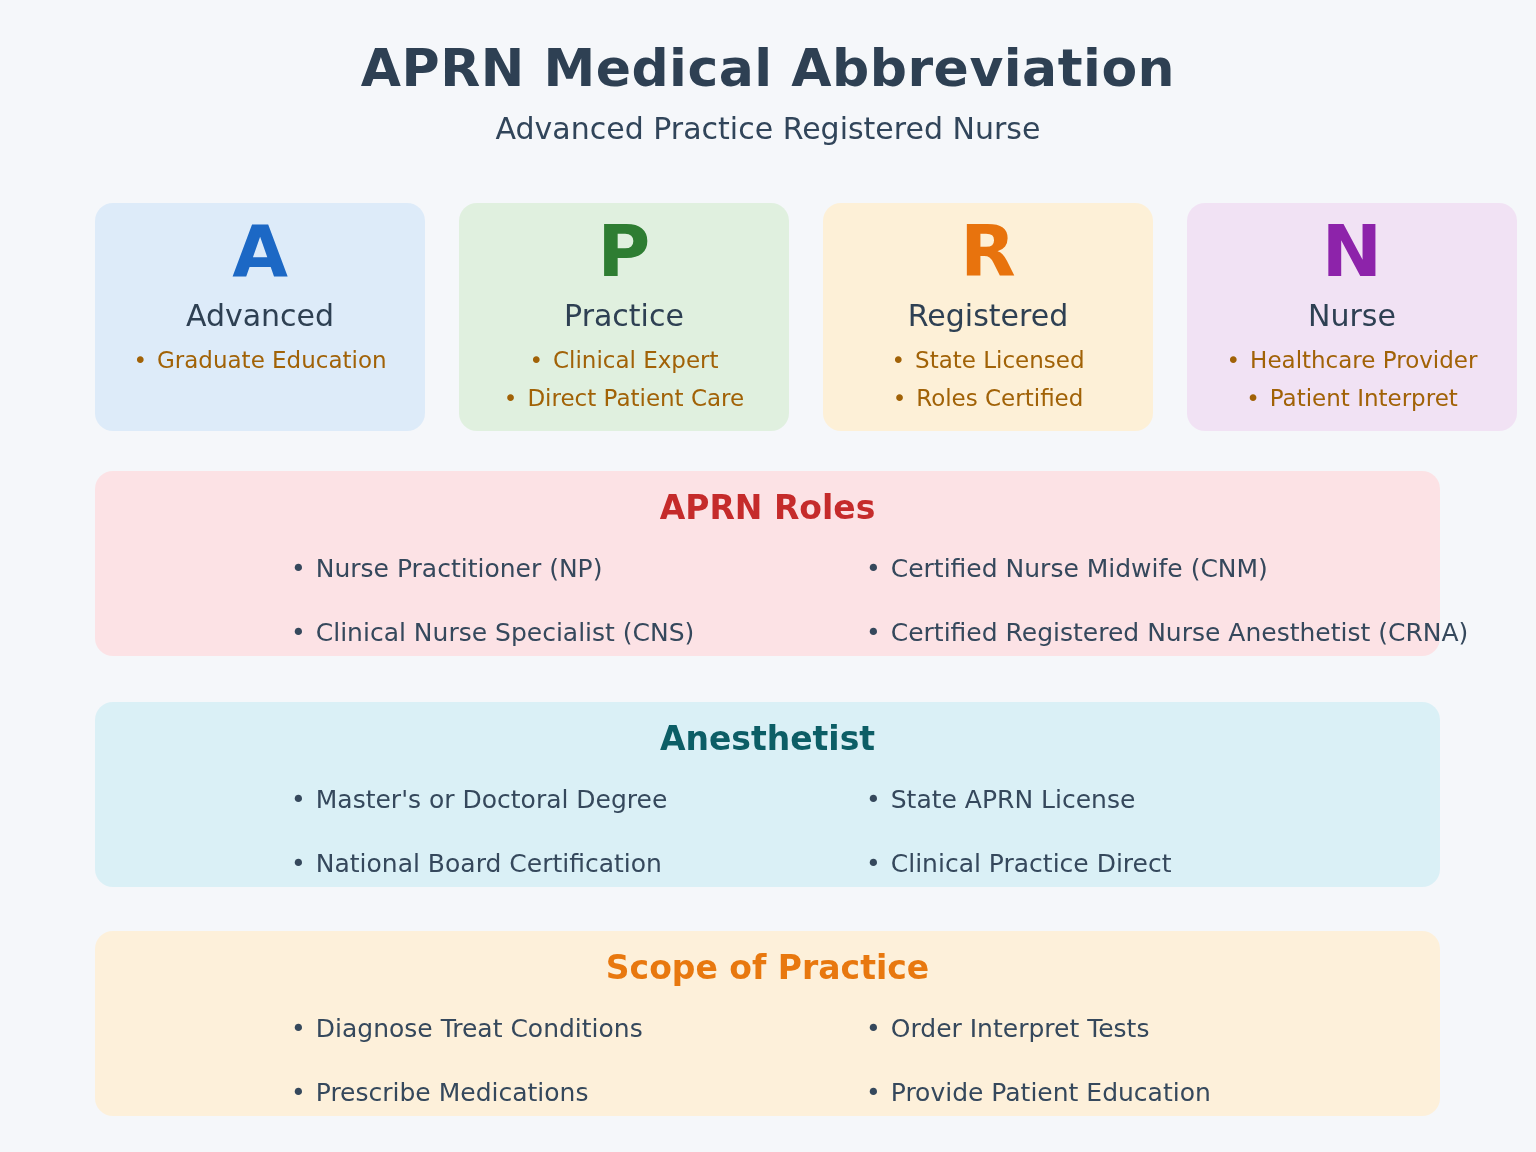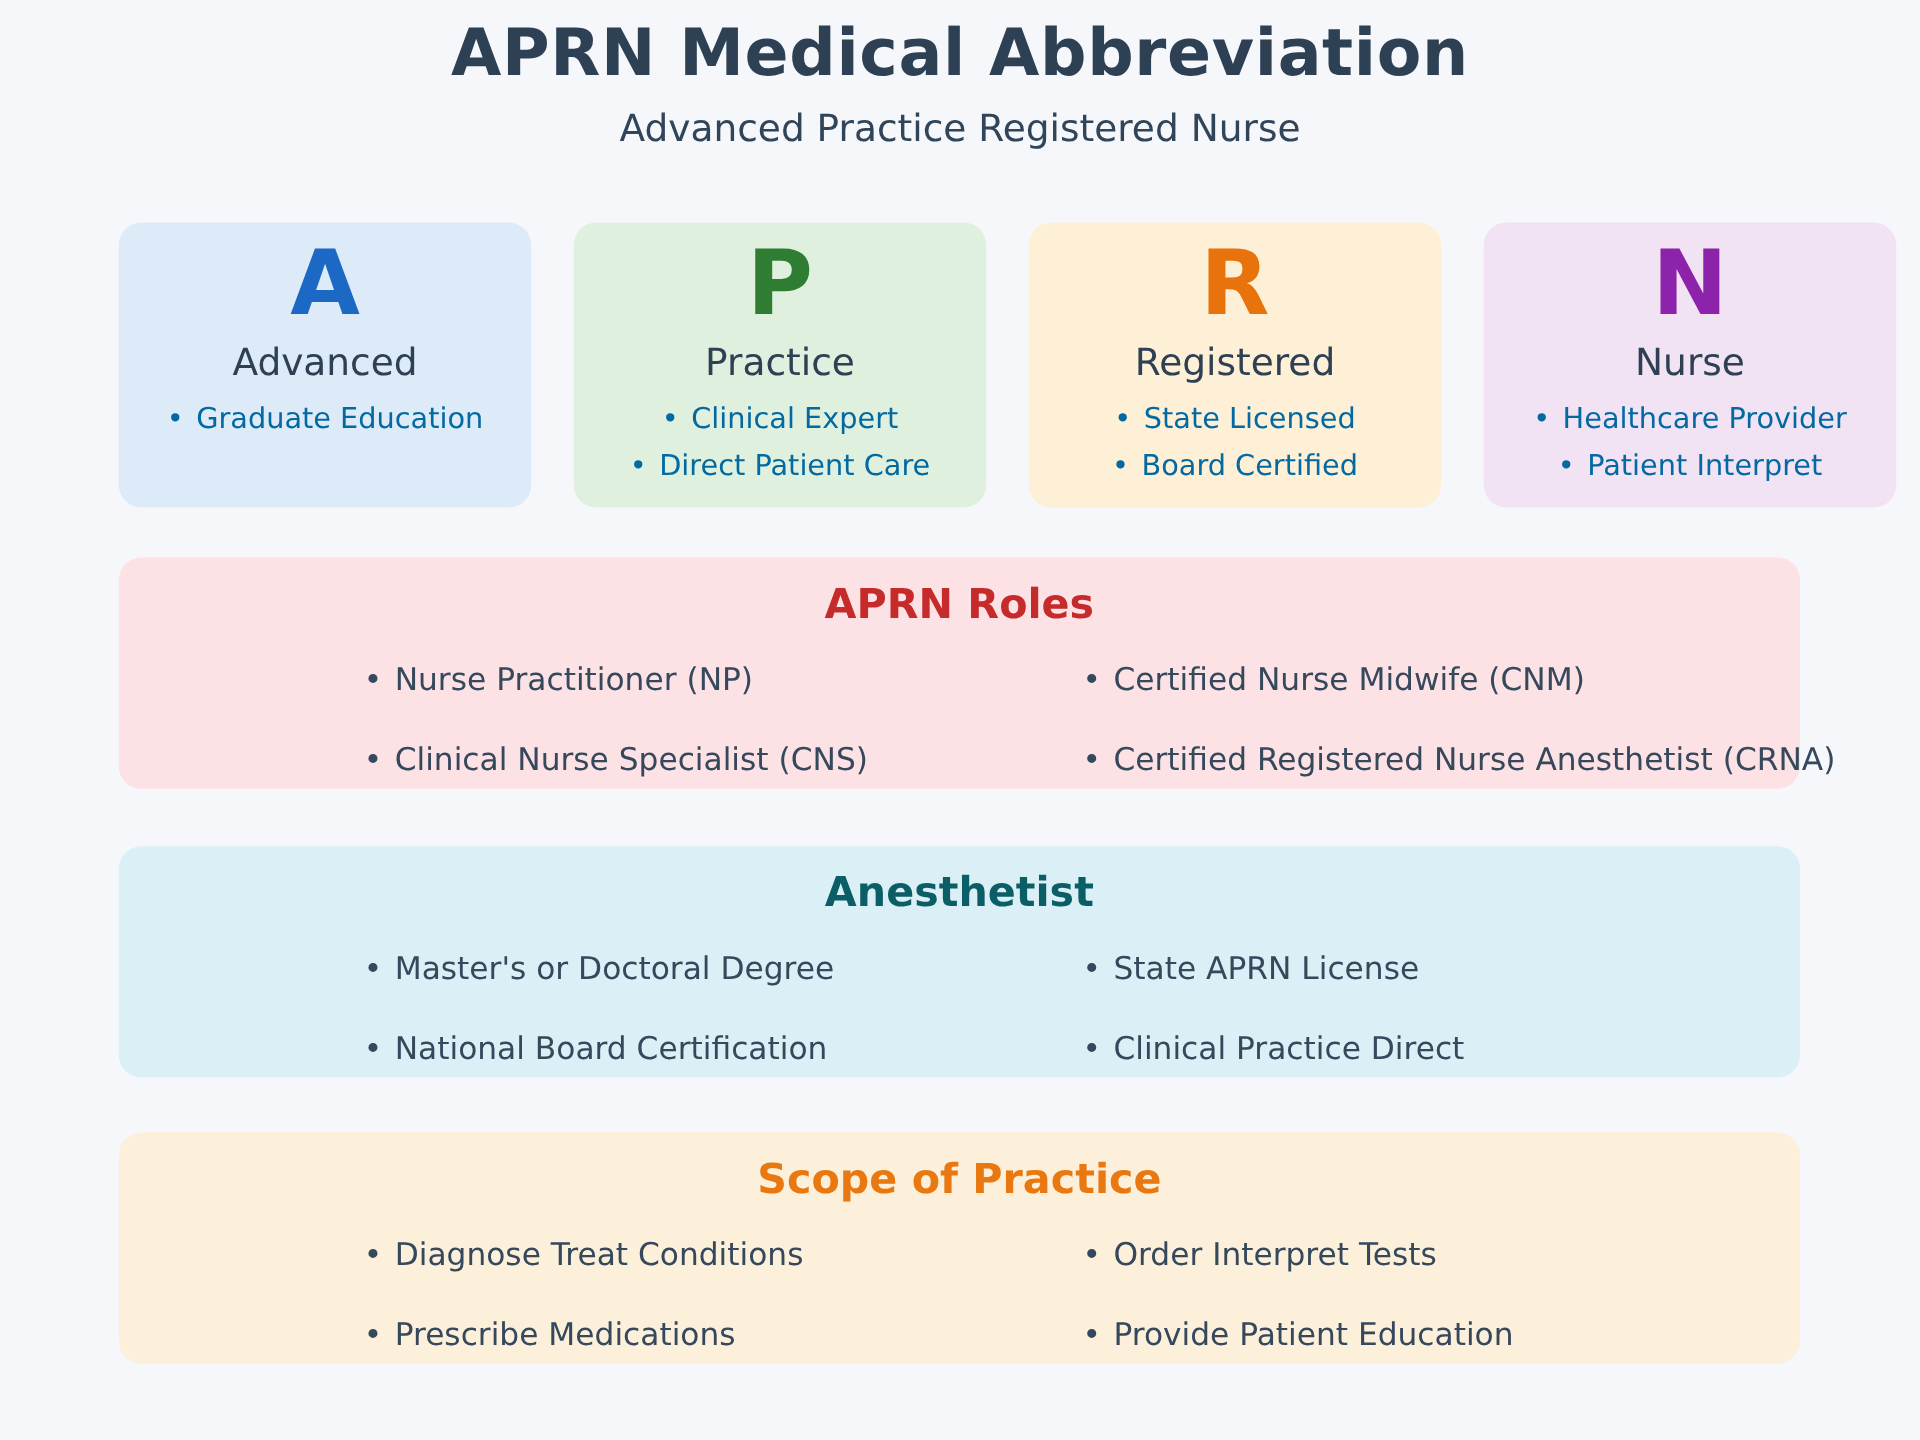--- a/index.html
+++ b/index.html
@@ -8,21 +8,21 @@
     height: 1152px;
     background: #f5f7fa;
     font-family: "DejaVu Sans", sans-serif;
     color: #2e4053;
     overflow: hidden;
   }
   .page { width: 1536px; height: 1152px; position: relative; }
 
   .page-title {
     margin: 0;
-    padding-top: 12px;
+    padding-top: 37px;
     font-size: 52px;
     font-weight: bold;
     text-align: center;
     letter-spacing: 0.5px;
     line-height: 1.2;
     color: #2e4053;
   }
   .page-subtitle {
     margin-top: 12px;
     font-size: 30px;
@@ -40,21 +40,21 @@
   .card {
     flex: 1;
     height: 228px;
     border-radius: 18px;
     text-align: center;
     padding-top: 12px;
     box-sizing: border-box;
   }
   .card-letter { font-size: 72px; font-weight: bold; line-height: 72px; }
   .card-word   { font-size: 30px; line-height: 38px; margin-top: 10px; color: #2e4053; }
-  .card-bullet { font-size: 23px; line-height: 30px; margin-top: 10px; color: #0369a1; }
+  .card-bullet { font-size: 23px; line-height: 30px; margin-top: 10px; color: #a16207; }
   .card-bullet + .card-bullet { margin-top: 8px; }
 
   
   .section {
     margin: 46px 0 0 95px;
     width: 1345px;
     height: 185px;
     border-radius: 18px;
     box-sizing: border-box;
     padding-top: 16px;
@@ -102,21 +102,21 @@
       <div class="card-letter" style="color: rgb(46, 125, 50);">P</div>
       <div class="card-word">Practice</div>
       <div class="card-bullet"><span class="dot">•</span><span>Clinical Expert</span></div>
       <div class="card-bullet"><span class="dot">•</span><span>Direct Patient Care</span></div>
     </div>
 
     <div class="card" style="background-color: rgb(253, 240, 215);">
       <div class="card-letter" style="color: rgb(232, 115, 13);">R</div>
       <div class="card-word">Registered</div>
       <div class="card-bullet"><span class="dot">•</span><span>State Licensed</span></div>
-      <div class="card-bullet"><span class="dot">•</span><span>Board Certified</span></div>
+      <div class="card-bullet"><span class="dot">•</span><span>Roles Certified</span></div>
     </div>
 
     <div class="card" style="background-color: rgb(241, 226, 244);">
       <div class="card-letter" style="color: rgb(141, 35, 170);">N</div>
       <div class="card-word">Nurse</div>
       <div class="card-bullet"><span class="dot">•</span><span>Healthcare Provider</span></div>
       <div class="card-bullet"><span class="dot">•</span><span>Patient Interpret</span></div>
     </div>
 
   </div>

